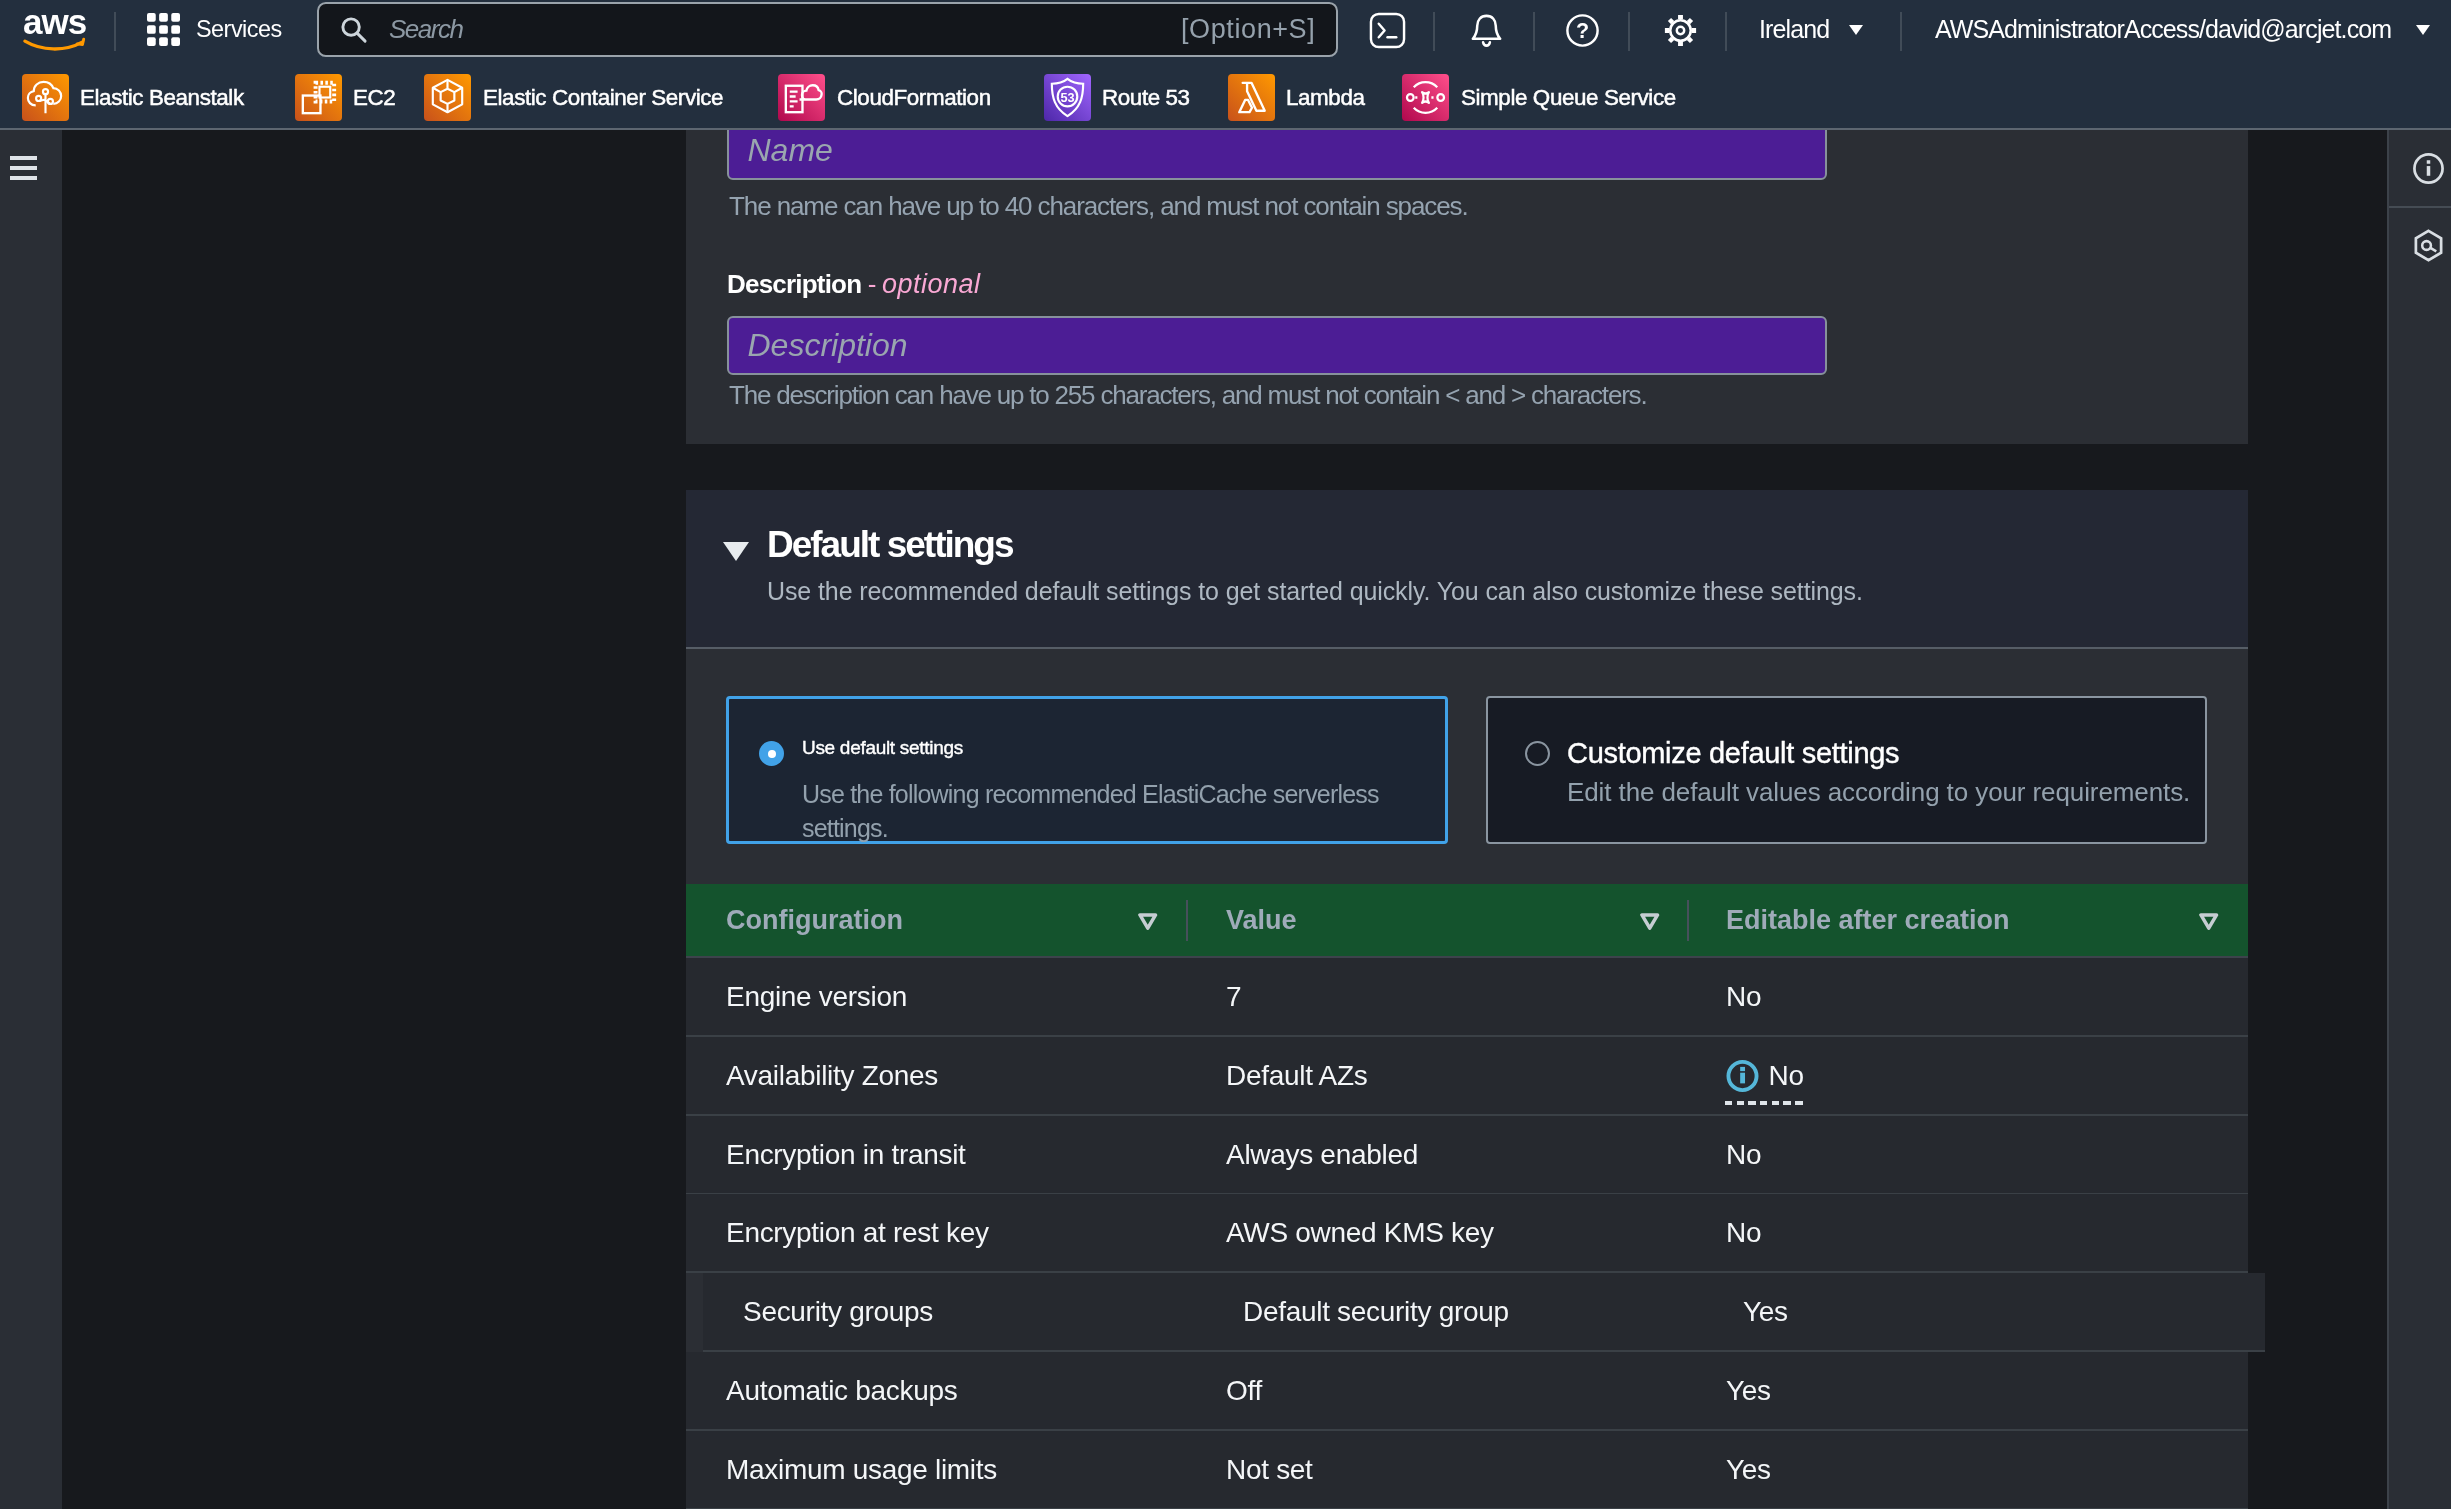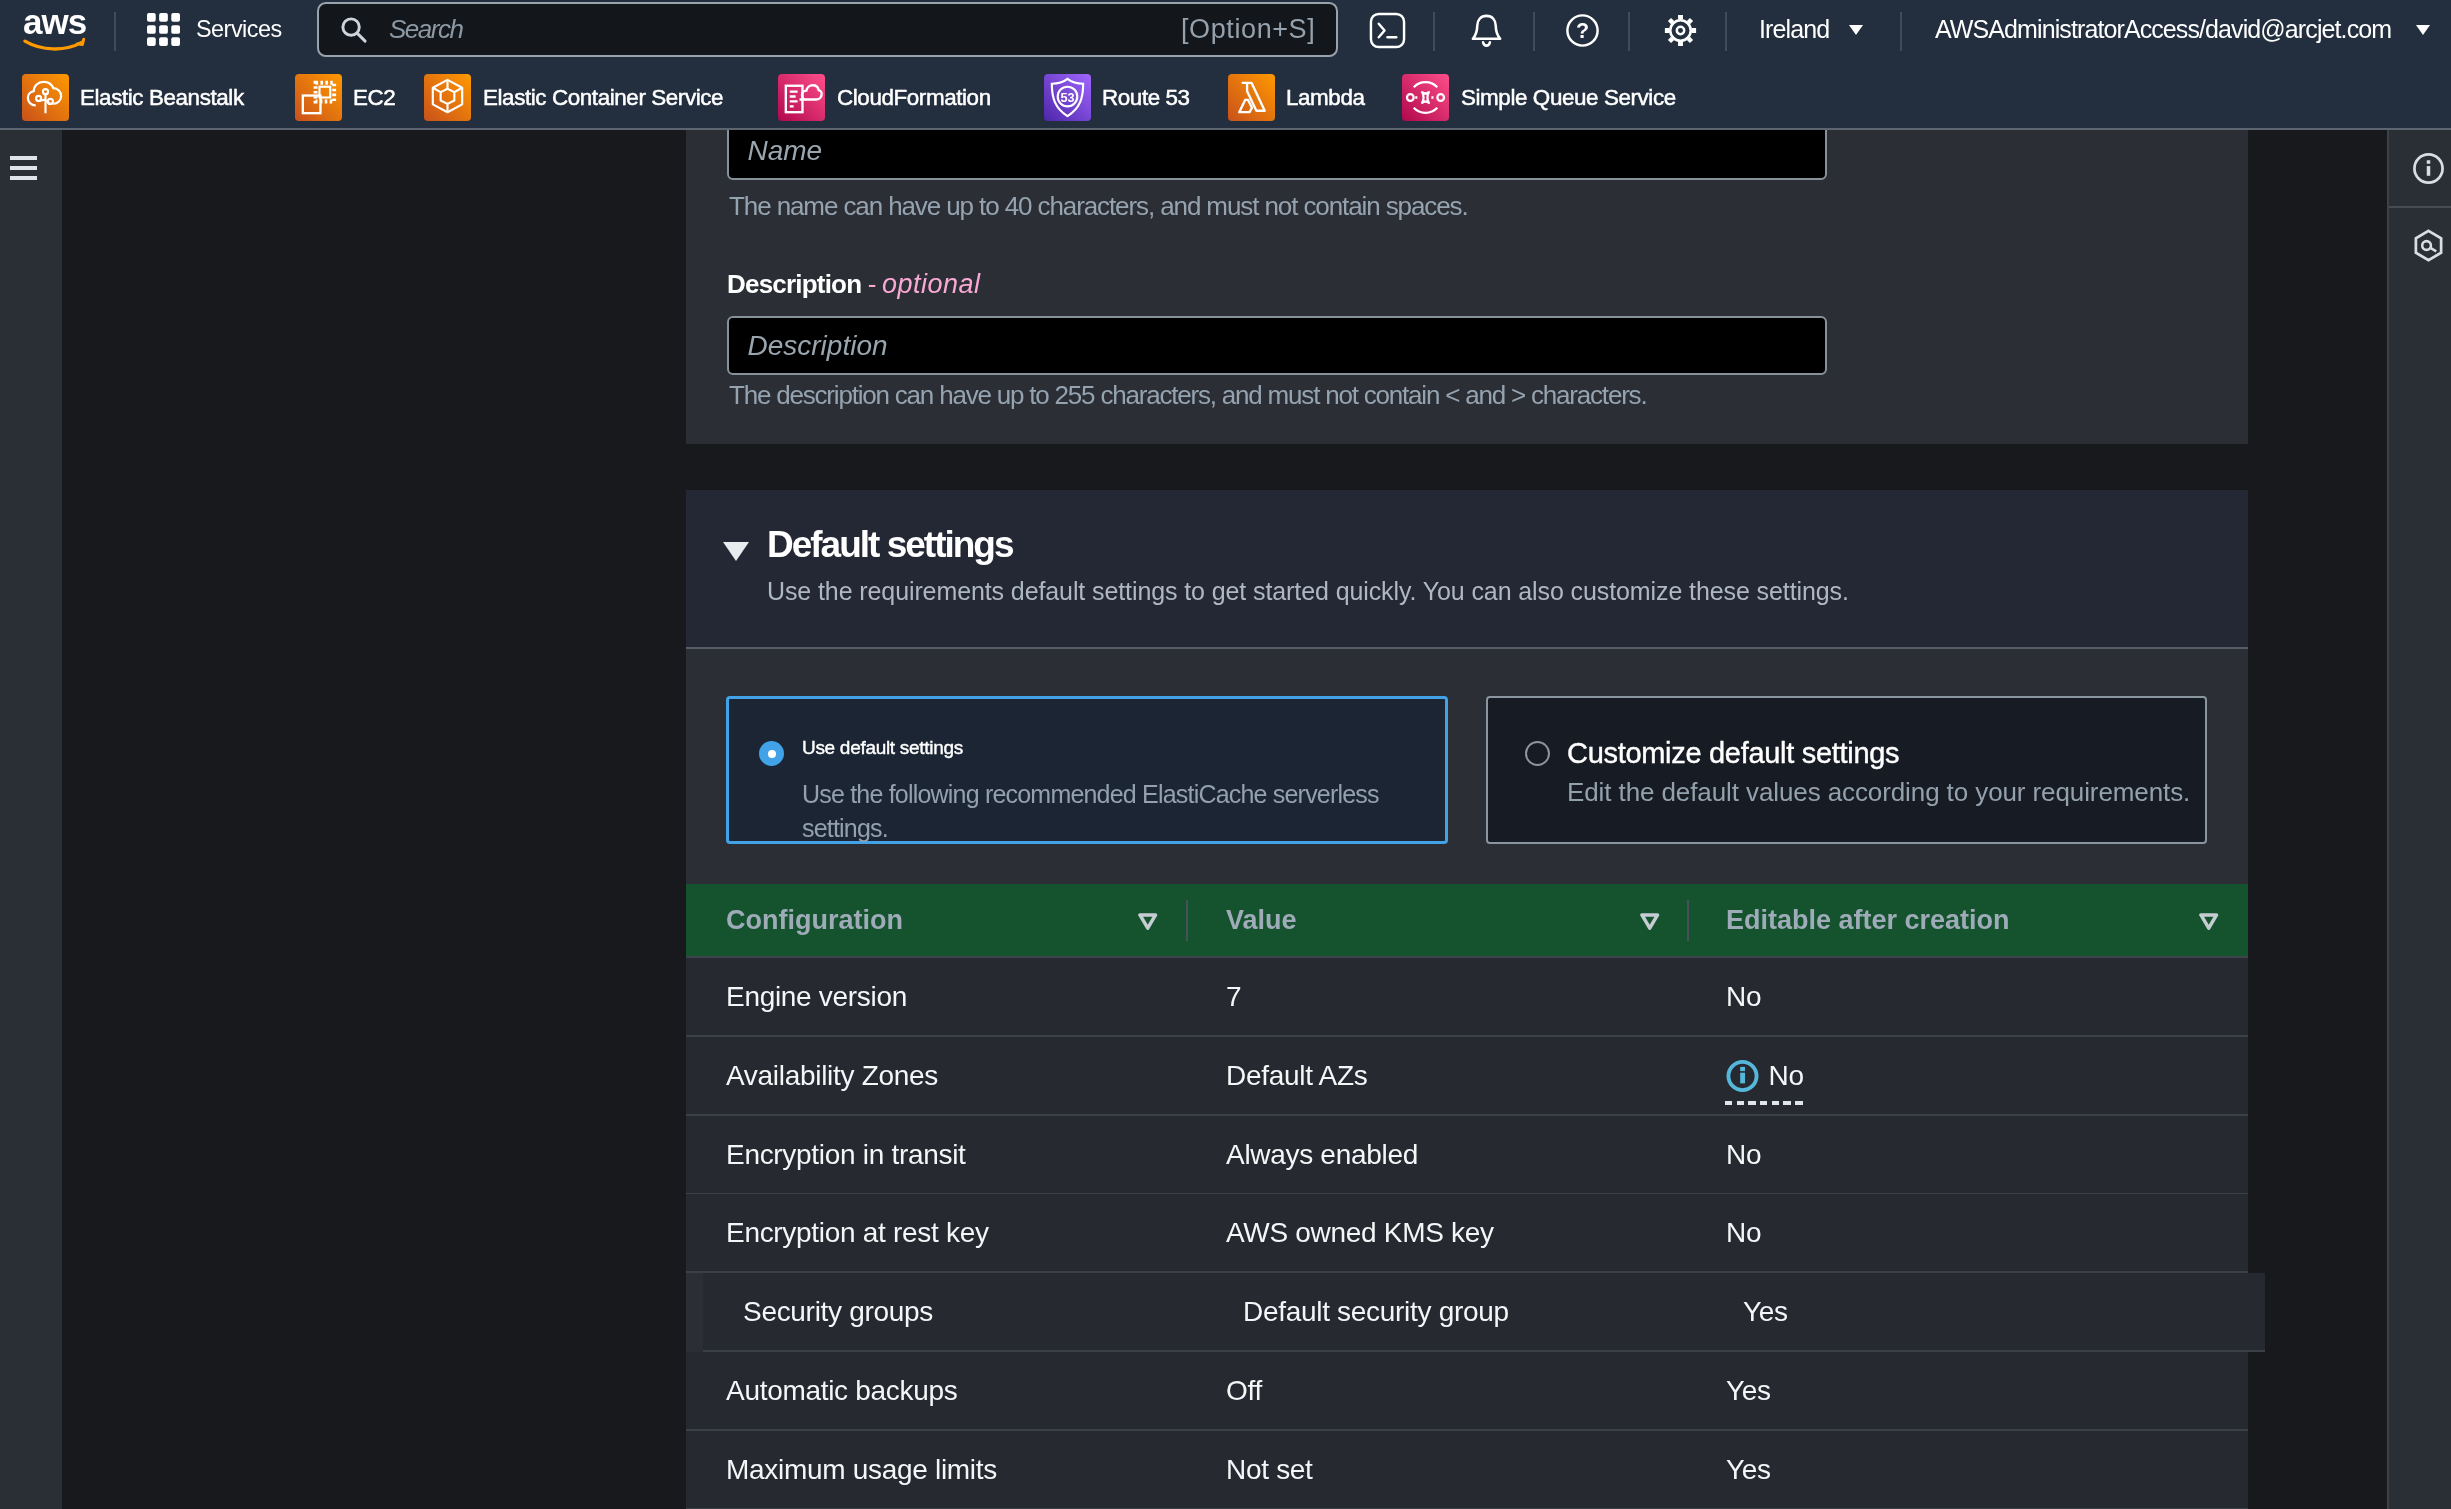--- a/index.html
+++ b/index.html
@@ -5,21 +5,21 @@
 * { margin:0; padding:0; box-sizing:border-box; }
 html,body { width:2452px; height:1510px; background:#17191d; overflow:hidden; }
 body { font-family:"Liberation Sans", sans-serif; position:relative; color:#fff; }
 .abs { position:absolute; }
 
 
 .panel { position:absolute; background:#2b2e34; }
 #card1 { left:686px; top:-39px; width:1562px; height:483px; }
 #card2 { left:686px; top:490px; width:1562px; height:1073px; }
 
-.input { position:absolute; width:1100px; height:59px; background:#000000; border:2px solid #87919b; border-radius:5.9px; color:#9aa6af; font-style:italic; font-size:28px; display:flex; align-items:center; padding-left:18.5px;text-align:center; }
+.input { position:absolute; width:1100px; height:59px; background:#4c1d95; border:2px solid #87919b; border-radius:5.9px; color:#9aa6af; font-style:italic; font-size:32px; display:flex; align-items:center; padding-left:18.5px;text-align:center; }
 .help { position:absolute; font-size:26px; letter-spacing:-1.1px; color:#95a3b0; }
 
 
 .tile { position:absolute; border-radius:3.9px; }
 #tile1 { left:726px; top:696px; width:722px; height:148px; background:#1c2533; border:3.9px solid #41a2e8; }
 #tile2 { left:1486px; top:696px; width:721px; height:148px; background:#171b24; border:2px solid #8a95a0; }
 
 
 #thead { position:absolute; left:686px; top:884px; width:1562px; height:74px; background:#14532d; border-bottom:2px solid #3d434c; }
 .th { position:absolute; font-size:27px; font-weight:bold; color:#9fabb9; top:50%; transform:translateY(-50%); }
@@ -49,21 +49,21 @@
 <div class="input" style="left:727px; top:121px;">Name</div>
 <div class="help" style="left:729px; top:191px;">The name can have up to 40 characters, and must not contain spaces.</div>
 <div class="abs" style="left:727px; top:269px; font-size:26px; letter-spacing:-0.8px;"><b>Description</b> <span style="color:#f9a8d4;">- <i style="font-size:27px; letter-spacing:0.5px;">optional</i></span></div>
 <div class="input" style="left:727px; top:316px;">Description</div>
 <div class="help" style="left:729px; top:380px; letter-spacing:-1.2px;">The description can have up to 255 characters, and must not contain &lt; and &gt; characters.</div>
 
 <div class="panel" id="card2"></div>
 <div class="abs" style="left:686px; top:490px; width:1562px; height:157px; background:#242834;"></div>
 <div class="abs" style="left:723px; top:542px; width:0; height:0; border-left:13.7px solid transparent; border-right:13.7px solid transparent; border-top:19.5px solid #e8ecef;"></div>
 <div class="abs" style="left:767px; top:524px; font-size:37px; letter-spacing:-2px; font-weight:bold;">Default settings</div>
-<div class="abs" style="left:767px; top:577px; font-size:25px; letter-spacing:-0.1px; color:#aeb8c2;">Use the requirements default settings to get started quickly. You can also customize these settings.</div>
+<div class="abs" style="left:767px; top:577px; font-size:25px; letter-spacing:-0.1px; color:#aeb8c2;">Use the recommended default settings to get started quickly. You can also customize these settings.</div>
 <div class="abs" style="left:686px; top:647px; width:1562px; height:2px; background:#565d66;"></div>
 
 <div class="tile" id="tile1"></div>
 <div class="abs" style="left:759px; top:741px; width:25px; height:25px; border-radius:50%; background:#41a2e8;"></div>
 <div class="abs" style="left:768px; top:750px; width:7.8px; height:7.8px; border-radius:50%; background:#fff;"></div>
 <div class="abs" style="left:802px; top:737px; font-size:19px; letter-spacing:-0.3px; -webkit-text-stroke:0.4px #fff;">Use default settings</div>
 <div class="abs" style="left:802px; top:777px; font-size:25px; letter-spacing:-0.8px; color:#93a1ad; line-height:34px;">Use the following recommended ElastiCache serverless<br>settings.</div>
 
 <div class="tile" id="tile2"></div>
 <div class="abs" style="left:1525px; top:741px; width:25px; height:25px; border-radius:50%; border:2.9px solid #8a95a0;"></div>

